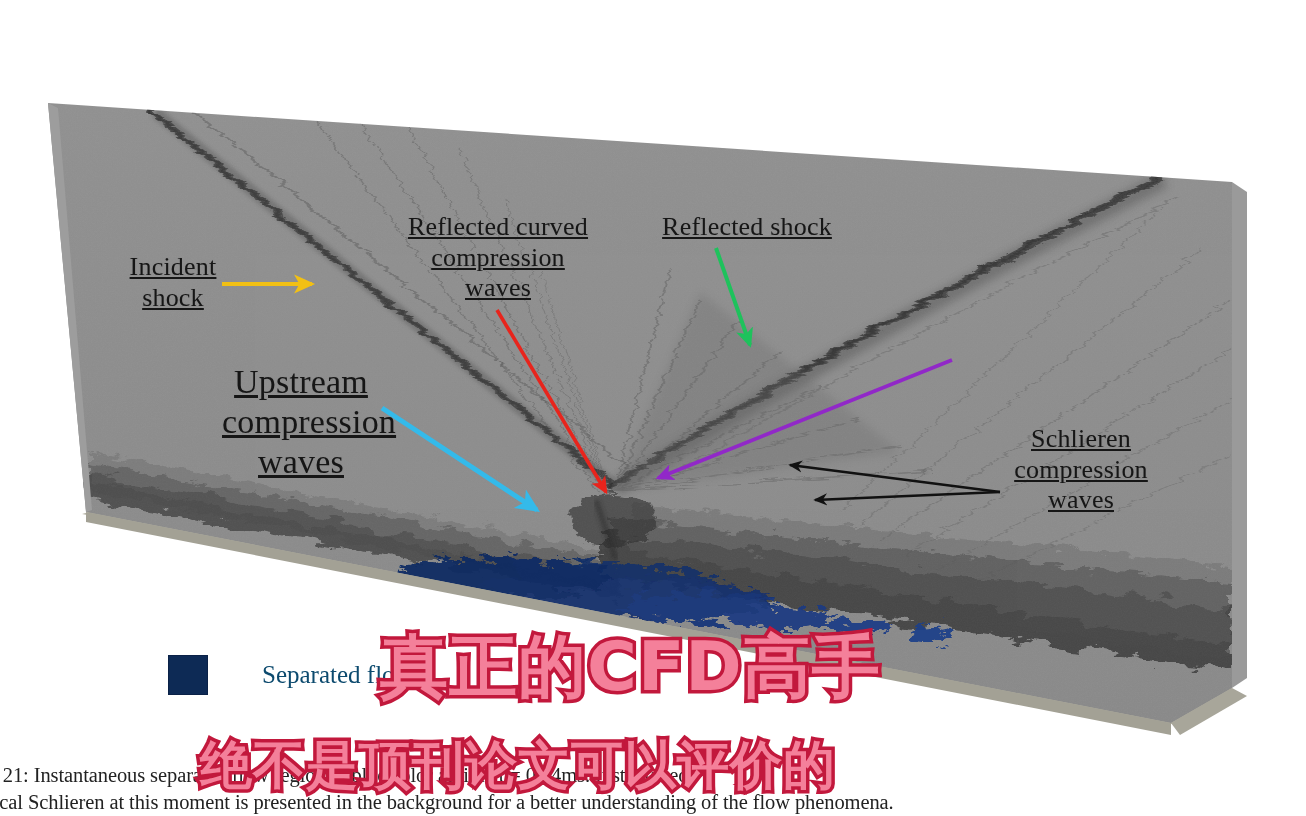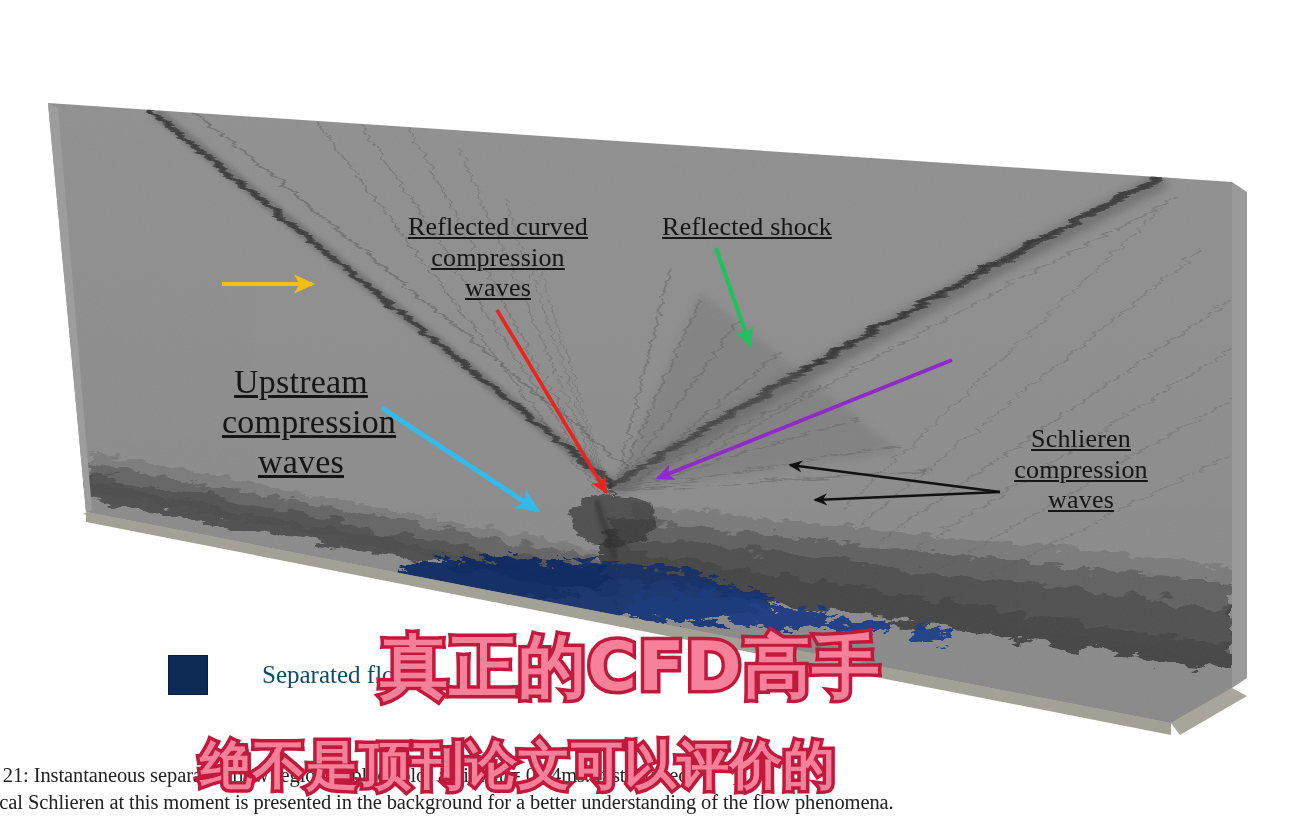--- a/index.html
+++ b/index.html
@@ -264,20 +264,22 @@
       <line x1="716" y1="248" x2="750" y2="345" stroke="#1ec25c" stroke-width="4" marker-end="url(#hdGreen)"></line>
 
       <line x1="382" y1="408" x2="537" y2="510" stroke="#34baea" stroke-width="5" marker-end="url(#hdCyan)"></line>
 
       <line x1="952" y1="360" x2="658" y2="478" stroke="#9128c8" stroke-width="3.8" marker-end="url(#hdPurple)"></line>
 
       <line x1="1000" y1="492" x2="790" y2="465" stroke="#111111" stroke-width="2.6" marker-end="url(#hdBlack)"></line>
       <line x1="1000" y1="492" x2="815" y2="500" stroke="#111111" stroke-width="2.6" marker-end="url(#hdBlack)"></line>
     </svg>
 
+    <div class="lbl" style="left:118px;top:252px;width:110px;font-size:26px;">Incident
+shock</div>
 
     <div class="lbl" style="left:398px;top:212px;width:200px;font-size:26px;">Reflected curved
 compression
 waves</div>
 
     <div class="lbl" style="left:656px;top:212px;width:182px;font-size:26px;">Reflected shock</div>
 
     <div class="lbl" style="left:222px;top:362px;width:158px;font-size:34px;">Upstream
 compression
 waves</div>

